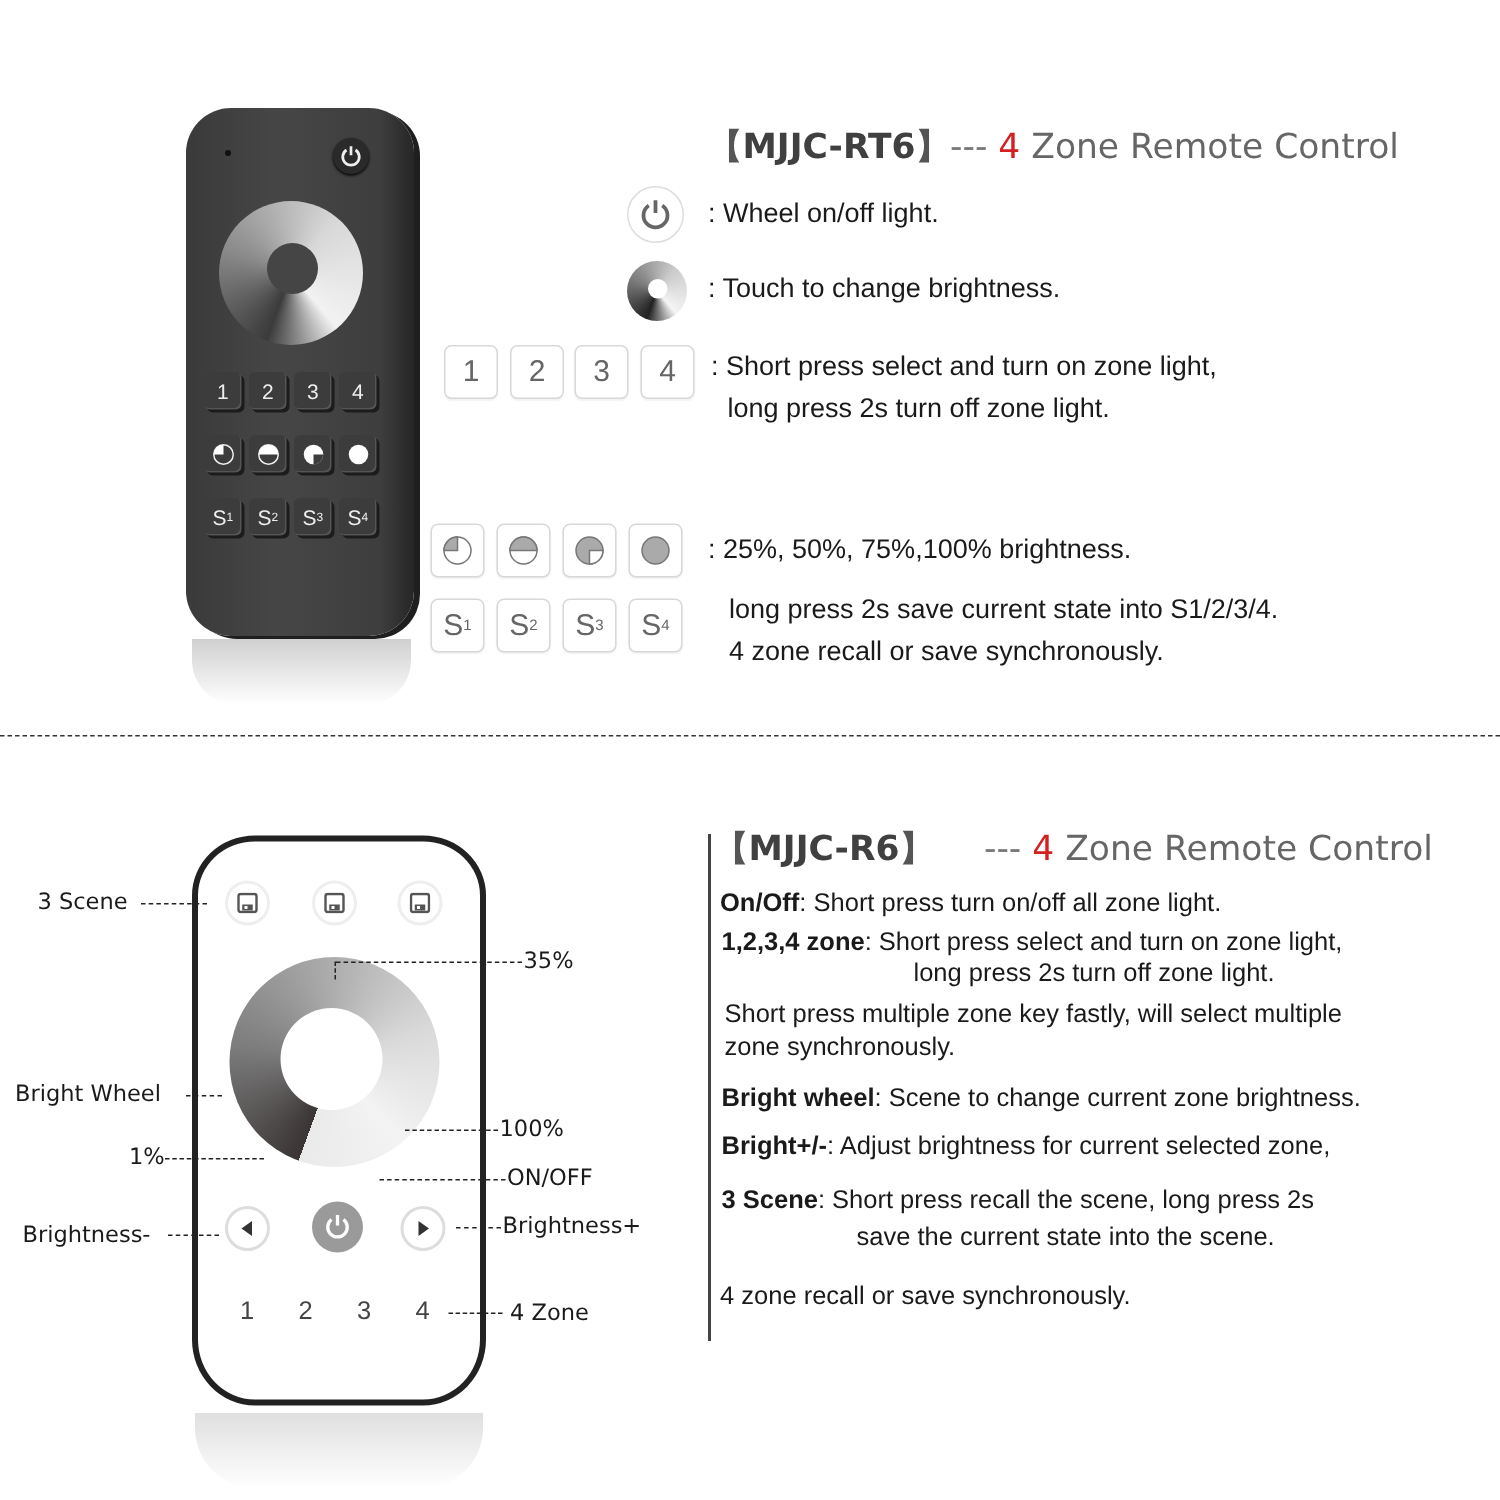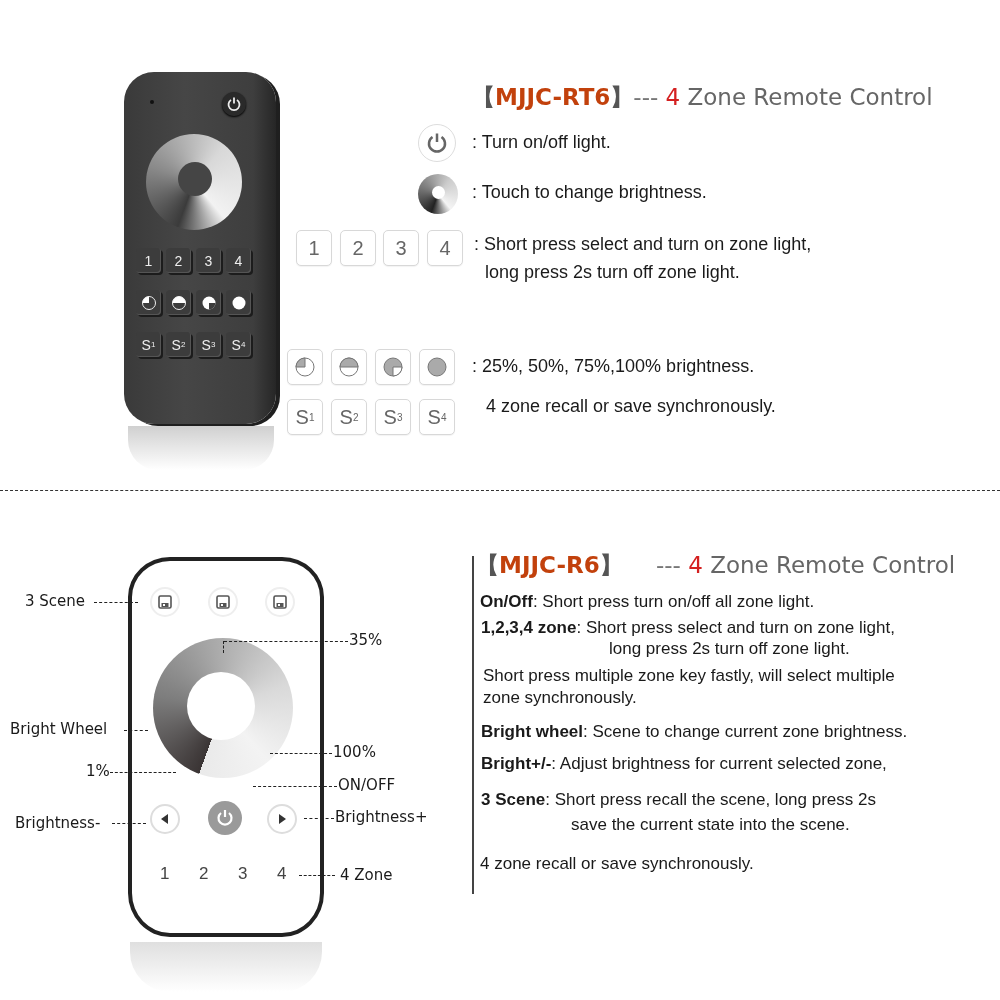--- a/index.html
+++ b/index.html
@@ -4,21 +4,21 @@
 <style>
   * { box-sizing: border-box; margin: 0; padding: 0; }
   html, body { width: 1000px; height: 1000px; background: #ffffff; overflow: hidden; }
   body { position: relative; font-family: "Liberation Sans", sans-serif; color: #1a1a1a; }
 
   .abs { position: absolute; }
 
   
   .title { font-family: "DejaVu Sans", sans-serif; font-size: 23px; white-space: nowrap; }
   .title .bracket { color: #555; font-weight: bold; }
-  .title .model { color: #c2410c; font-weight: bold; }
+  .title .model { color: #404040; font-weight: bold; }
   .title .dash { color: #777; }
   .title .num { color: #d42020; }
   .title .rest { color: #666; }
 
   .desc { font-size: 18px; line-height: 28px; white-space: nowrap; color: #1a1a1a; }
 
   .keybox {
     position: absolute; width: 36px; height: 36px;
     border: 1px solid #d8d8d8; border-radius: 5px; background: #fff;
     display: flex; align-items: center; justify-content: center;
@@ -172,21 +172,21 @@
     <span class="num">4</span>
     <span class="rest">Zone Remote Control</span>
   </div>
 
   <div class="abs" style="left:418px;top:124px;width:38px;height:38px;border-radius:50%;border:1px solid #ddd;display:flex;align-items:center;justify-content:center">
     <svg width="24" height="24" viewBox="0 0 24 24">
         <path d="M7.5 6 A8 8 0 1 0 16.5 6" fill="none" stroke="#666" stroke-width="2.5"></path>
         <line x1="12" y1="2.5" x2="12" y2="11" stroke="#666" stroke-width="2.5"></line>
       </svg>
   </div>
-  <div class="abs desc" style="left:472px;top:128px">: Turn on/off light.</div>
+  <div class="abs desc" style="left:472px;top:128px">: Wheel on/off light.</div>
 
   <div class="abs" style="left:418px;top:174px;width:40px;height:40px;border-radius:50%;background:conic-gradient(from 200deg,#222 0deg,#777 90deg,#ccc 200deg,#f4f4f4 300deg,#222 360deg)">
     <div style="position:absolute;left:14px;top:12px;width:13px;height:13px;border-radius:50%;background:#fff"></div>
   </div>
   <div class="abs desc" style="left:472px;top:178px">: Touch to change brightness.</div>
 
   <div class="keybox" style="left:296px;top:230px">
       <span>1</span>
     </div>
   <div class="keybox" style="left:340px;top:230px">
@@ -238,20 +238,21 @@
     </div>
   <div class="keybox" style="left:375px;top:399px">
       <span>S</span>
       <sub>3</sub>
     </div>
   <div class="keybox" style="left:419px;top:399px">
       <span>S</span>
       <sub>4</sub>
     </div>
   <div class="abs desc" style="left:476px;top:392px">
+    <div style="padding-left:10px">long press 2s save current state into S1/2/3/4.</div>
     <div style="padding-left:10px">4 zone recall or save synchronously.</div>
   </div>
 </div>
 
 <div class="divider"></div>
 
 <div>
 
   <div class="white-remote"></div>
 

